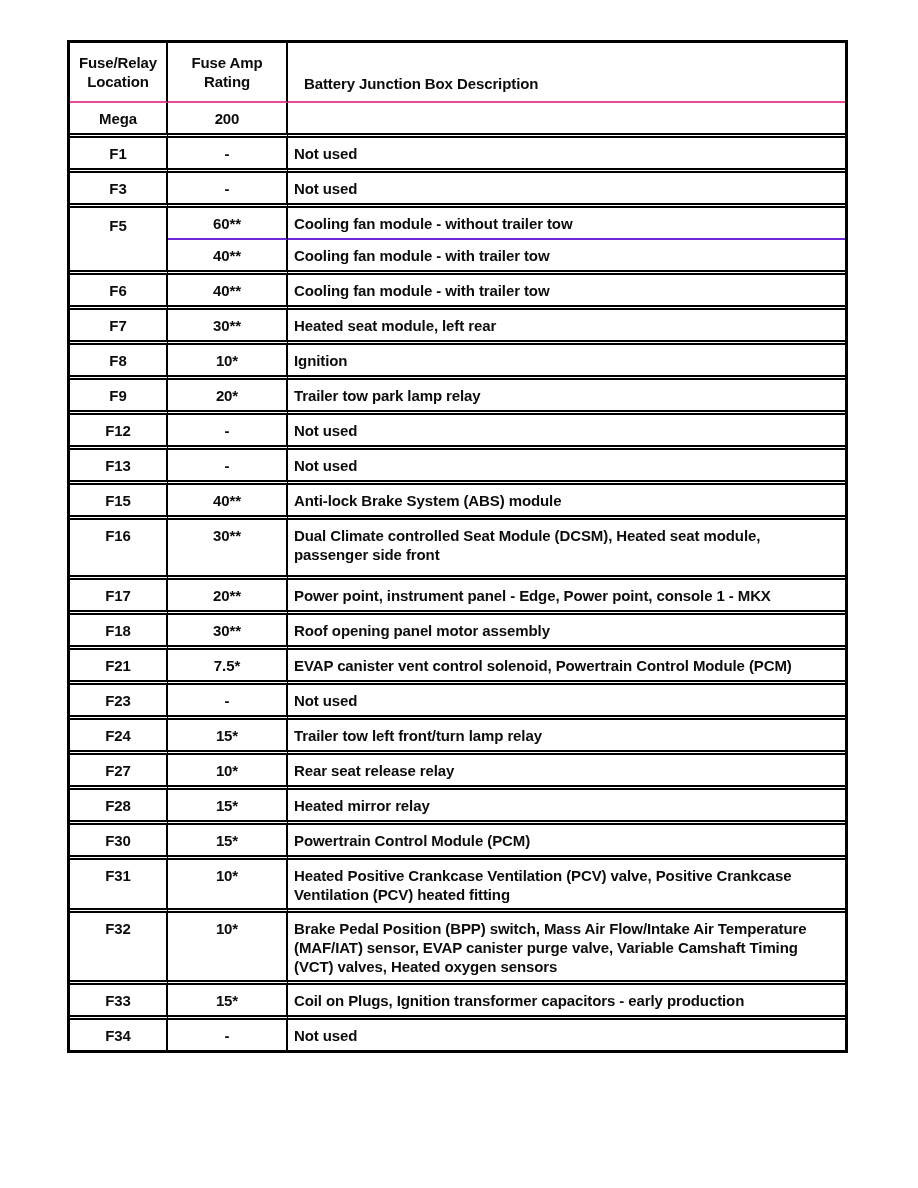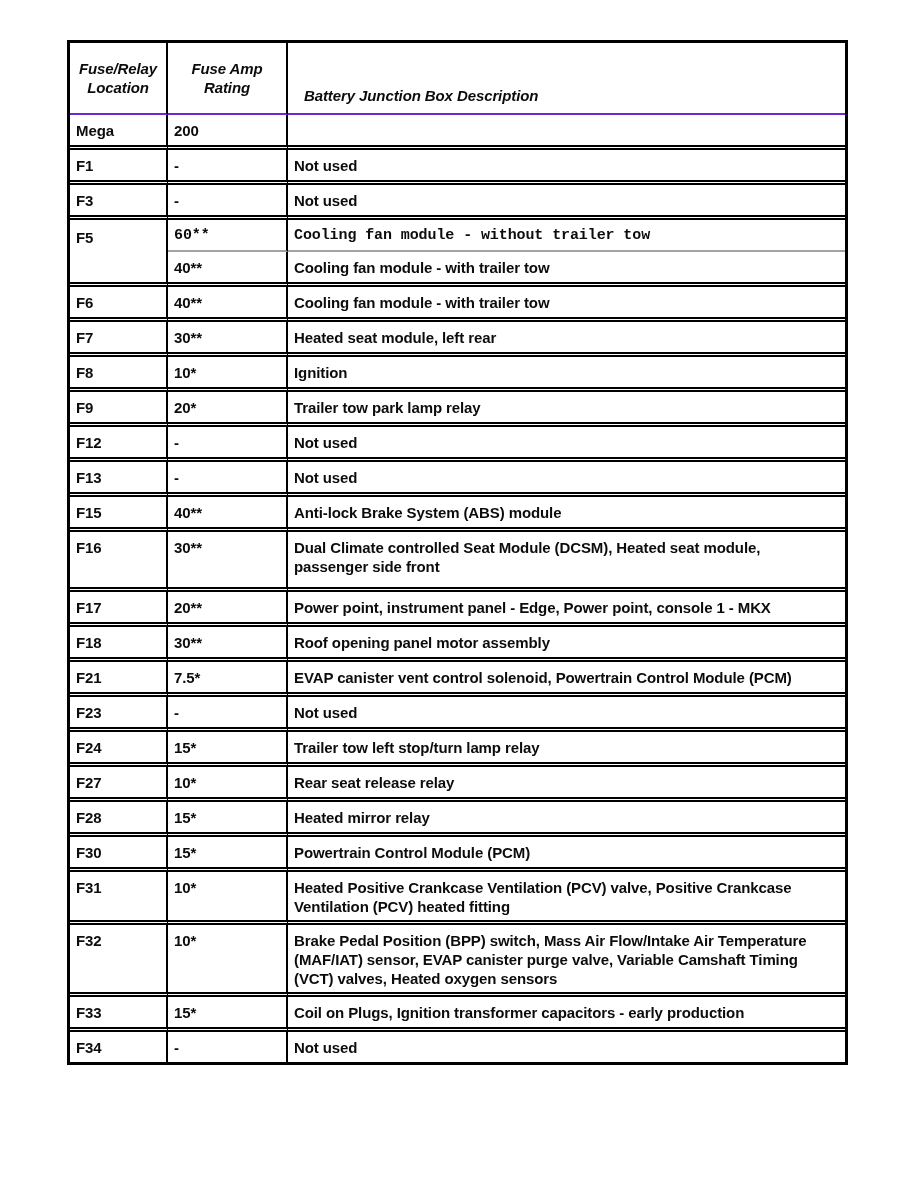--- a/index.html
+++ b/index.html
@@ -41,51 +41,50 @@
     font-weight: 700;
     font-size: 15px;
     line-height: 19px;
     color: #0c0c0c;
     letter-spacing: -0.1px;
     background: #ffffff;
   }
   
   thead th {
     height: 50px;
-    border-bottom: 2px solid #6d28d9;
+    border-bottom: 2px solid #ec4899;
     padding: 4px;
-    font-style: italic;
   }
   th.h-loc, th.h-amp {
     text-align: center;
     vertical-align: middle;
     border-right: 2px solid #000000;
   }
   th.h-desc {
     text-align: left;
     vertical-align: bottom;
-    padding: 12px 6px 8px 16px;
+    padding: 0 6px 8px 16px;
   }
   
   tbody td {
     border-bottom: 5px double #000000;
     vertical-align: middle;
     height: 22px;
     padding: 4px 6px;
   }
   td.c-loc, td.c-amp {
+    text-align: center;
     border-right: 2px solid #000000;
   }
   td.c-desc {
     text-align: left;
     padding-right: 8px;
   }
   tbody td.split {
-    border-bottom: 2px solid #a3a3a3;
-    font-family: Liberation Mono, monospace;
+    border-bottom: 2px solid #6d28d9;
   }
   tbody tr.last-row td {
     border-bottom: none;
   }
   td.vtop {
     vertical-align: top;
     padding-top: 8px;
   }
   tr.tall td {
     vertical-align: top;
@@ -190,21 +189,21 @@
           <td class="c-desc">EVAP canister vent control solenoid, Powertrain Control Module (PCM)</td>
         </tr>
         <tr>
           <td class="c-loc">F23</td>
           <td class="c-amp">-</td>
           <td class="c-desc">Not used</td>
         </tr>
         <tr>
           <td class="c-loc">F24</td>
           <td class="c-amp">15*</td>
-          <td class="c-desc">Trailer tow left stop/turn lamp relay</td>
+          <td class="c-desc">Trailer tow left front/turn lamp relay</td>
         </tr>
         <tr>
           <td class="c-loc">F27</td>
           <td class="c-amp">10*</td>
           <td class="c-desc">Rear seat release relay</td>
         </tr>
         <tr>
           <td class="c-loc">F28</td>
           <td class="c-amp">15*</td>
           <td class="c-desc">Heated mirror relay</td>

